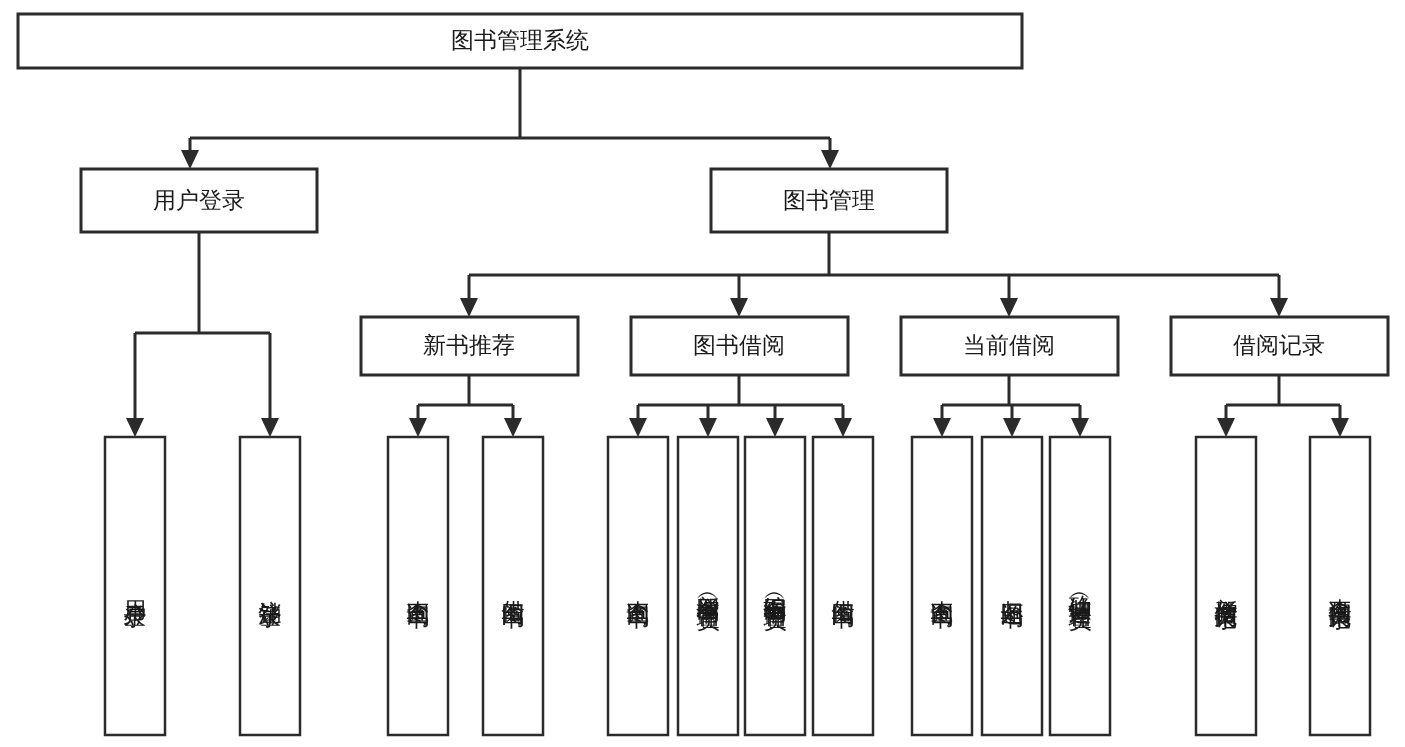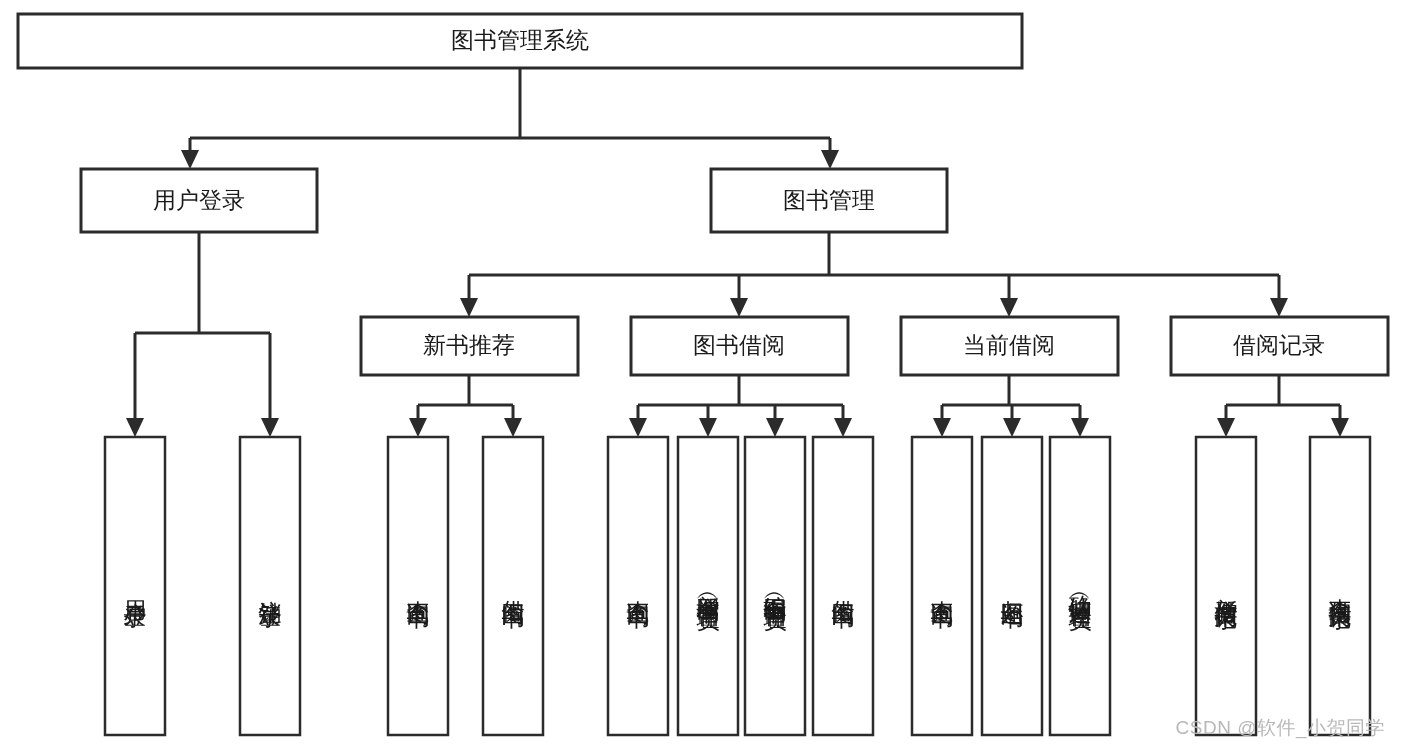--- a/index.html
+++ b/index.html
@@ -210,14 +210,13 @@
   <div class="leaf-label-wrap" style="left:745px; top:437px; width:60px; height:298px;">编辑图书（管理员）</div>
   <div class="leaf-label-wrap" style="left:813px; top:437px; width:60px; height:298px;">借阅图书</div>
 
   <div class="leaf-label-wrap" style="left:912px; top:437px; width:60px; height:298px;">查询图书</div>
   <div class="leaf-label-wrap" style="left:982px; top:437px; width:60px; height:298px;">归还图书</div>
   <div class="leaf-label-wrap" style="left:1050px; top:437px; width:60px; height:298px;">确认归还（管理员）</div>
 
   <div class="leaf-label-wrap" style="left:1196px; top:437px; width:60px; height:298px;">新增借阅记录</div>
   <div class="leaf-label-wrap" style="left:1310px; top:437px; width:60px; height:298px;">查询借阅记录</div>
 
-  <div class="watermark">CSDN @软件_小贺同学</div>
 </div>
 
 </body></html>

